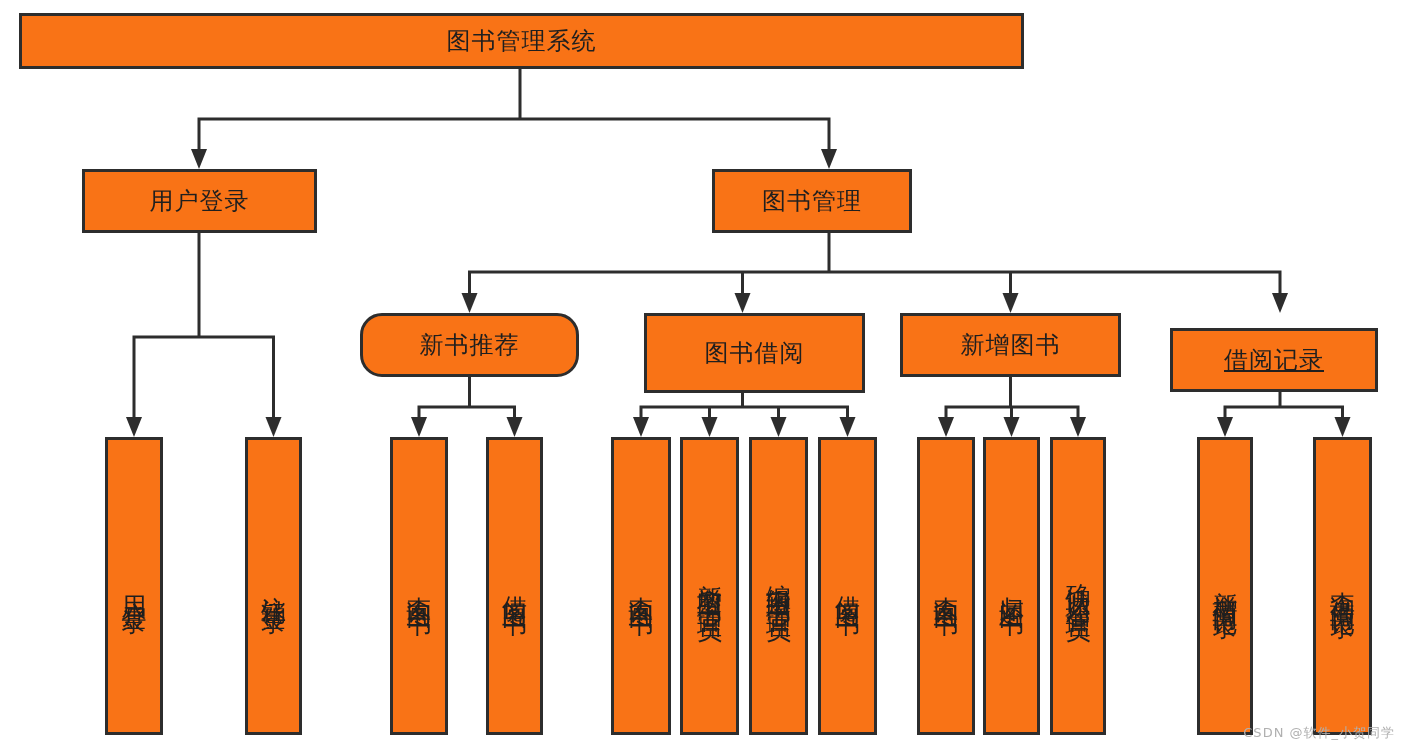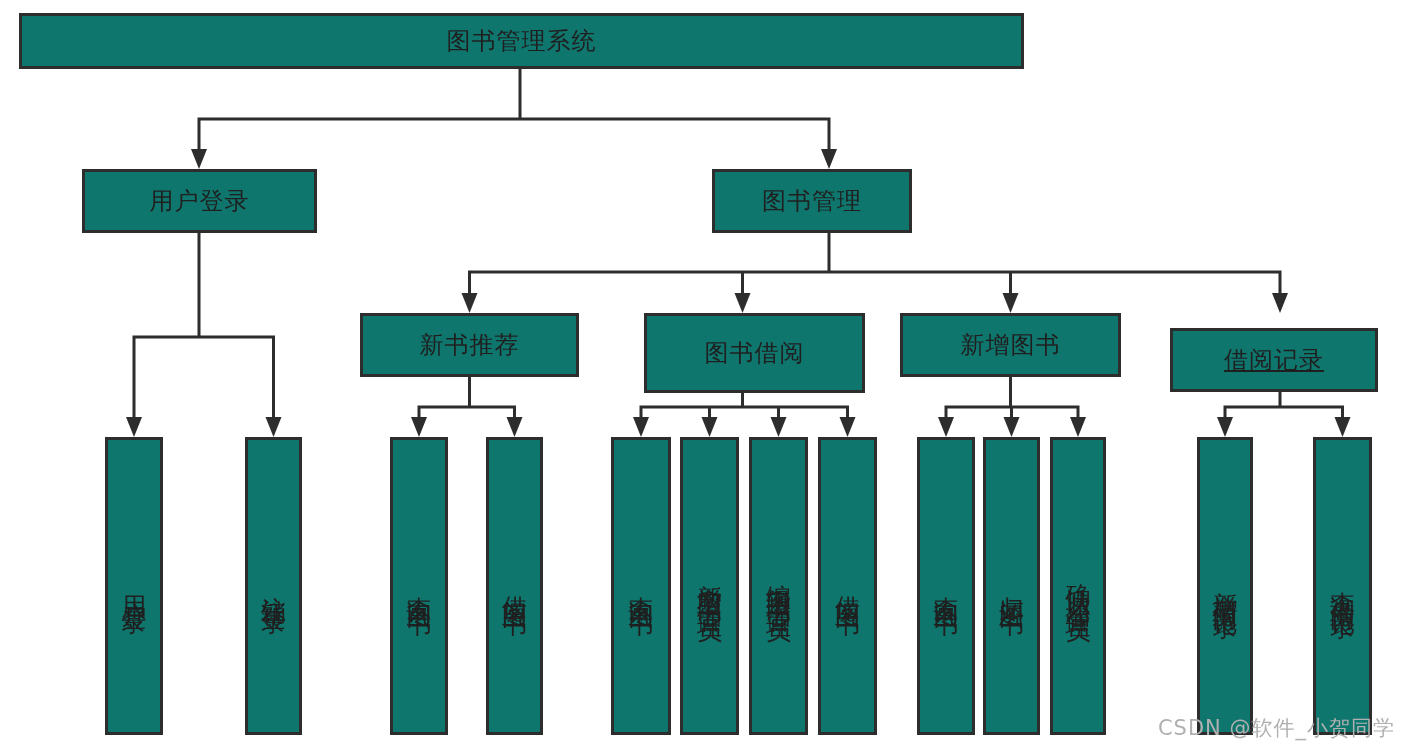--- a/index.html
+++ b/index.html
@@ -12,41 +12,41 @@
     font-family: "DejaVu Sans", "Liberation Sans", sans-serif;
   }
   #connectors {
     position: absolute;
     left: 0; top: 0;
     width: 1405px; height: 747px;
   }
   .node {
     position: absolute;
     box-sizing: border-box;
-    background: #0f766e;
+    background: #f97316;
     border: 3px solid #2d2d2d;
     display: flex;
     align-items: center;
     justify-content: center;
     color: #1f1f1f;
   }
   .hbox { font-size: 24px; letter-spacing: 1px; white-space: nowrap; }
   .vbox .vtext {
     writing-mode: vertical-rl;
     text-orientation: mixed;
     font-size: 25px;
     line-height: 1;
     letter-spacing: 5px;
     white-space: nowrap;
   }
   #watermark {
     position: absolute;
     right: 10px;
     bottom: 5px;
-    font-size: 21px;
+    font-size: 13px;
     color: #b0b0b0;
     letter-spacing: 1px;
     white-space: nowrap;
   }
 </style>
 </head>
 <body>
 
 <div id="canvas">
 
@@ -94,21 +94,21 @@
     <span>图书管理系统</span>
   </div>
 
   <div class="node hbox" style="left:82px; top:169px; width:235px; height:64px;">
     <span>用户登录</span>
   </div>
   <div class="node hbox" style="left:712px; top:169px; width:200px; height:64px;">
     <span>图书管理</span>
   </div>
 
-  <div class="node hbox" style="left:360px; top:313px; width:219px; height:64px;">
+  <div class="node hbox" style="left:360px; top:313px; width:219px; height:64px;border-radius:22px;">
     <span>新书推荐</span>
   </div>
   <div class="node hbox" style="left:632px; top:313px; width:221px; height:80px;margin-left:12px;">
     <span>图书借阅</span>
   </div>
   <div class="node hbox" style="left:900px; top:313px; width:221px; height:64px;">
     <span>新增图书</span>
   </div>
   <div class="node hbox" style="left:1170px; top:328px; width:208px; height:64px;text-decoration:underline;">
     <span>借阅记录</span>

